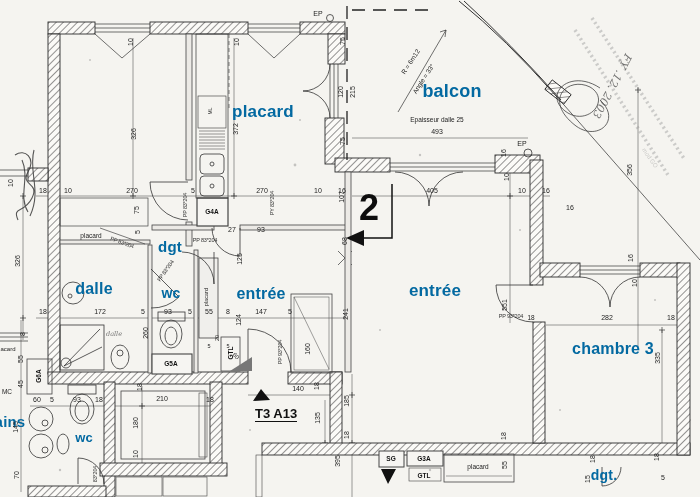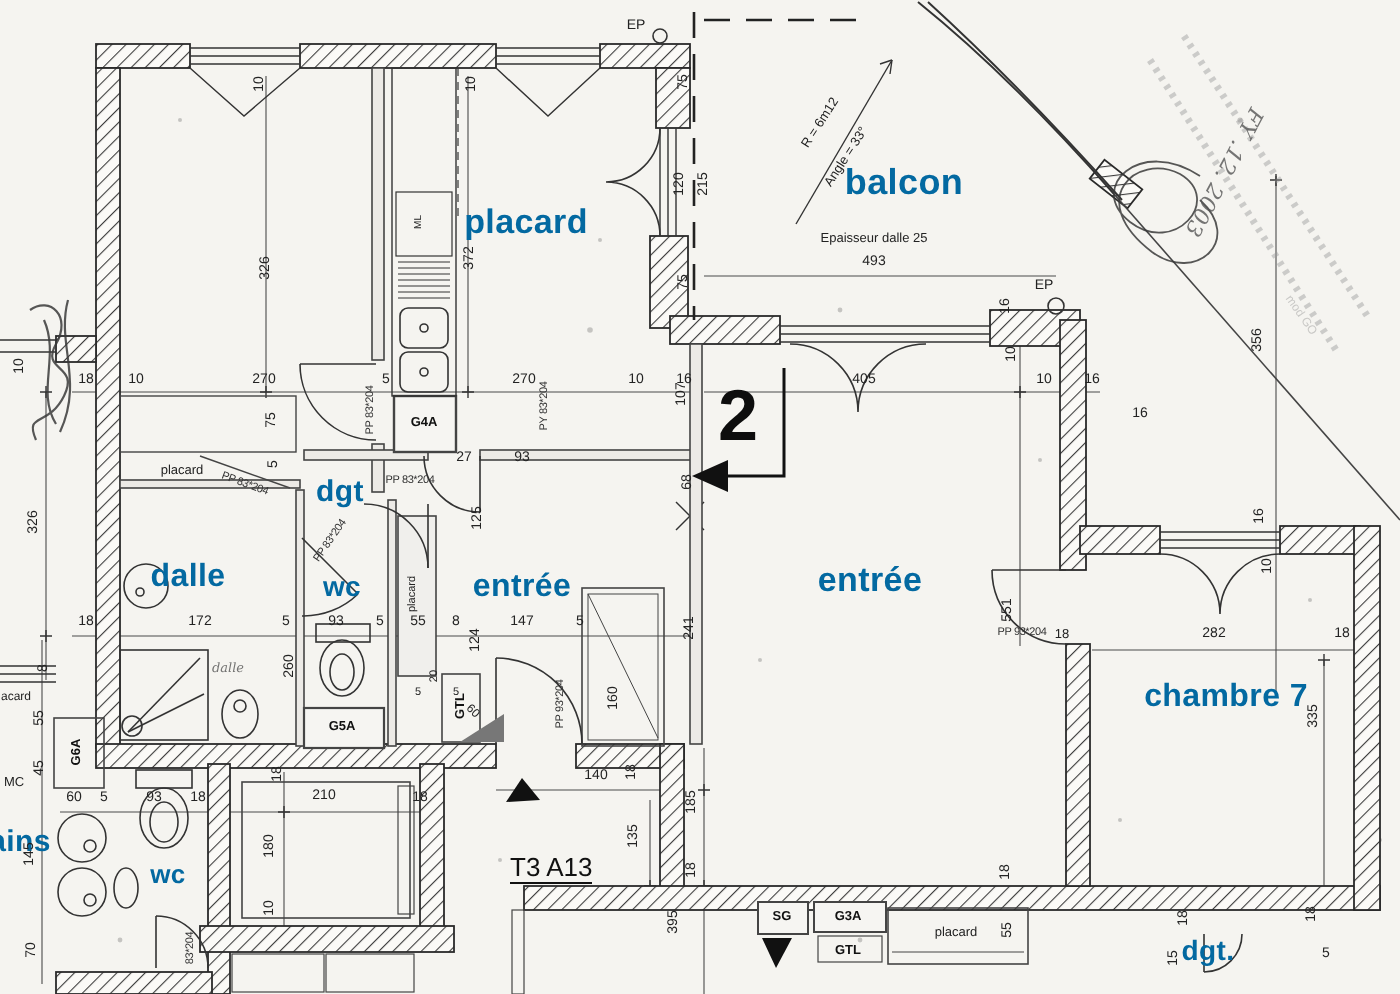--- a/index.html
+++ b/index.html
@@ -9,21 +9,21 @@
   #labels{position:absolute;left:0;top:0;width:700px;height:497px;}
   .lbl{position:absolute;white-space:nowrap;line-height:1;color:#1c1c1c;
        font-family:"Liberation Sans",sans-serif;}
   .room{font-weight:bold;color:#0369a1;letter-spacing:.2px;}
   .dim{color:#232323;}
   .door{color:#333;letter-spacing:-.2px;}
   .equip{font-weight:bold;color:#111;}
   .ann{color:#222;}
   .hand{font-family:"DejaVu Serif",serif;font-style:italic;color:#555;opacity:.8;}
   .faint{opacity:.4;color:#888;}
-  .unit{font-weight:normal;border-bottom:1.6px solid #111;padding-bottom:1px;color:#111;margin-top:20px;}
+  .unit{font-weight:bold;border-bottom:1.6px solid #111;padding-bottom:1px;color:#111;}
   .aptnum{font-weight:bold;color:#0d0d0d;}
 </style>
 </head>
 <body>
 
 <div id="stage">
   <svg width="700" height="497" viewBox="0 0 700 497">
     <defs>
       <pattern id="h45" patternUnits="userSpaceOnUse" width="5" height="5" patternTransform="rotate(45)">
         <rect width="5" height="5" fill="#fbfaf7"></rect>
@@ -220,21 +220,21 @@
       <polygon points="230,371 252,357 252,371" fill="#777"></polygon>
     </g>
   </svg>
 
   <div id="labels">
     <span class="lbl unit" style="left:255px;top:407px;font-size:13px;">T3 A13</span>
     <span class="lbl aptnum" style="left:359px;top:190px;font-size:36px;">2</span>
       <span class="lbl room" style="left: 263px; top: 111px; font-size: 17px; transform: translate(-50%, -50%) rotate(0deg);">placard</span>
       <span class="lbl room" style="left: 452px; top: 91px; font-size: 18px; transform: translate(-50%, -50%) rotate(0deg);">balcon</span>
       <span class="lbl room" style="left: 435px; top: 290px; font-size: 17px; transform: translate(-50%, -50%) rotate(0deg);">entrée</span>
-      <span class="lbl room" style="left: 613px; top: 349px; font-size: 16px; transform: translate(-50%, -50%) rotate(0deg);">chambre 7</span>
+      <span class="lbl room" style="left: 613px; top: 349px; font-size: 16px; transform: translate(-50%, -50%) rotate(0deg);">chambre 3</span>
       <span class="lbl room" style="left: 94px; top: 289px; font-size: 16px; transform: translate(-50%, -50%) rotate(0deg);">dalle</span>
       <span class="lbl room" style="left: 171px; top: 293px; font-size: 14px; transform: translate(-50%, -50%) rotate(0deg);">wc</span>
       <span class="lbl room" style="left: 170px; top: 246px; font-size: 15px; transform: translate(-50%, -50%) rotate(0deg);">dgt</span>
       <span class="lbl room" style="left: 261px; top: 294px; font-size: 16px; transform: translate(-50%, -50%) rotate(0deg);">entrée</span>
       <span class="lbl room" style="left: 84px; top: 437px; font-size: 13px; transform: translate(-50%, -50%) rotate(0deg);">wc</span>
       <span class="lbl room" style="left: 10px; top: 421px; font-size: 15px; transform: translate(-50%, -50%) rotate(0deg);">ains</span>
       <span class="lbl room" style="left: 604px; top: 475px; font-size: 14px; transform: translate(-50%, -50%) rotate(0deg);">dgt.</span>
       <span class="lbl dim" style="left: 130px; top: 42px; font-size: 7px; transform: translate(-50%, -50%) rotate(-90deg);">10</span>
       <span class="lbl dim" style="left: 236px; top: 42px; font-size: 7px; transform: translate(-50%, -50%) rotate(-90deg);">10</span>
       <span class="lbl dim" style="left: 342px; top: 41px; font-size: 7px; transform: translate(-50%, -50%) rotate(-90deg);">75</span>

